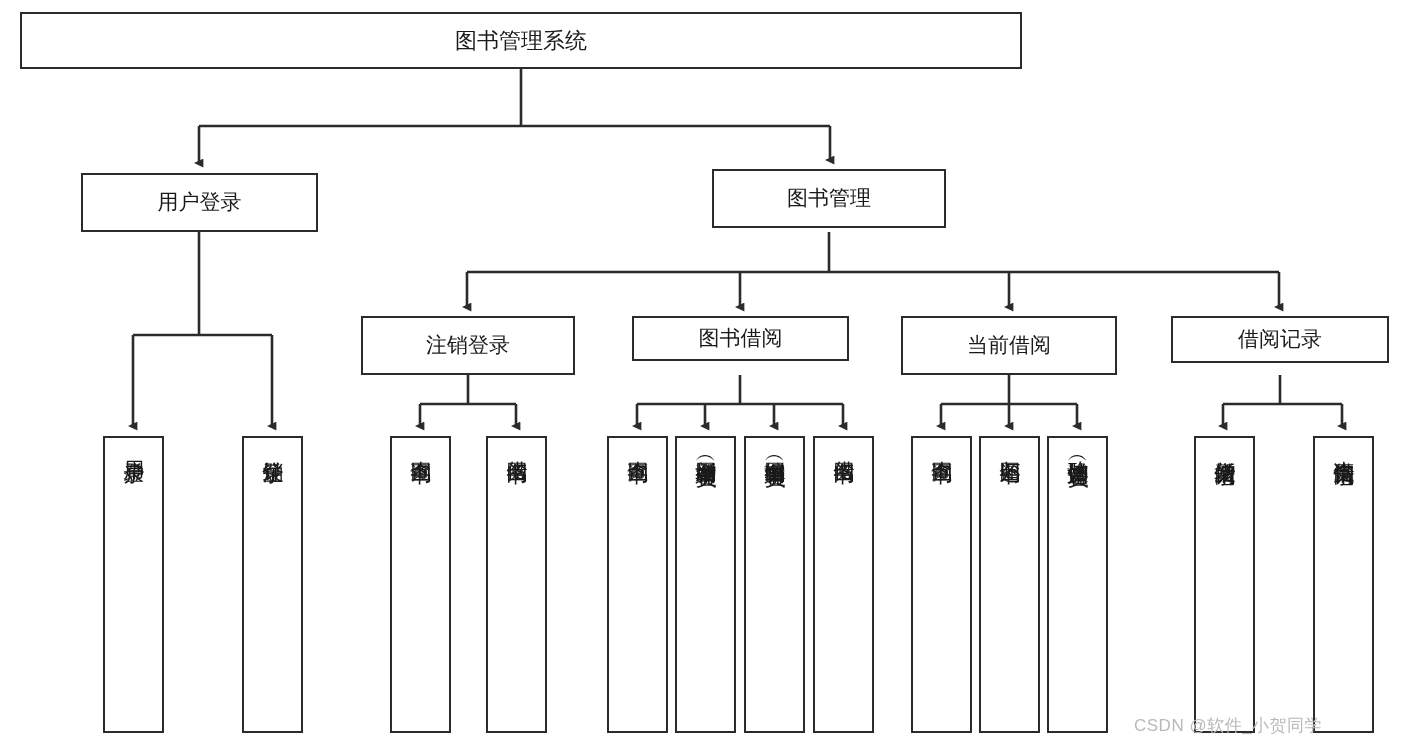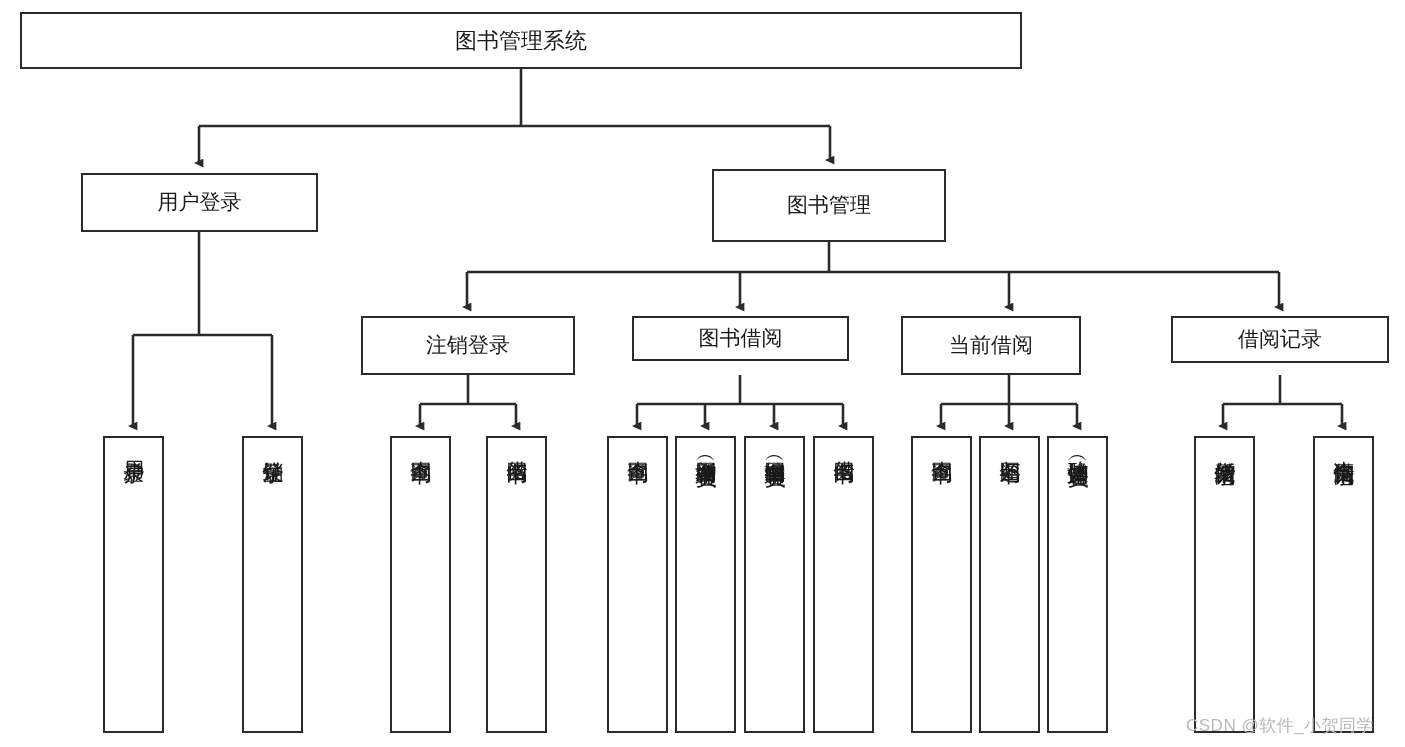--- a/index.html
+++ b/index.html
@@ -60,21 +60,21 @@
     writing-mode: vertical-rl;
     text-orientation: upright;
     font-size: 21px;
     line-height: 1.18;
     letter-spacing: 1px;
     white-space: normal;
     max-height: 276px;
   }
   #watermark {
     position: absolute;
-    left: 1186px;
+    left: 1134px;
     top: 714px;
     font-size: 17px;
     color: #b9b9b9;
     letter-spacing: 0.5px;
     white-space: nowrap;
     z-index: 3;
     pointer-events: none;
   }
 </style>
 </head>
@@ -132,31 +132,31 @@
     </g>
   </svg>
 
   <div class="node h root" style="left:20px; top:12px; width:1002px; height:57px;">
     <span class="label">图书管理系统</span>
   </div>
 
   <div class="node h" style="left:81px; top:173px; width:237px; height:59px;">
     <span class="label">用户登录</span>
   </div>
-  <div class="node h" style="left:712px; top:169px; width:234px; height:73px;">
+  <div class="node h" style="left:712px; top:169px; width:234px; height:59px;">
     <span class="label">图书管理</span>
   </div>
 
   <div class="node h" style="left:361px; top:316px; width:214px; height:59px;">
     <span class="label">注销登录</span>
   </div>
   <div class="node h" style="left:632px; top:316px; width:217px; height:45px;">
     <span class="label">图书借阅</span>
   </div>
-  <div class="node h" style="left:901px; top:316px; width:180px; height:59px;">
+  <div class="node h" style="left:901px; top:316px; width:216px; height:59px;">
     <span class="label">当前借阅</span>
   </div>
   <div class="node h" style="left:1171px; top:316px; width:218px; height:47px;">
     <span class="label">借阅记录</span>
   </div>
 
   <div class="node v" style="left:103px; top:436px; width:61px; height:297px;">
     <span class="label">用户登录</span>
   </div>
   <div class="node v" style="left:242px; top:436px; width:61px; height:297px;">

